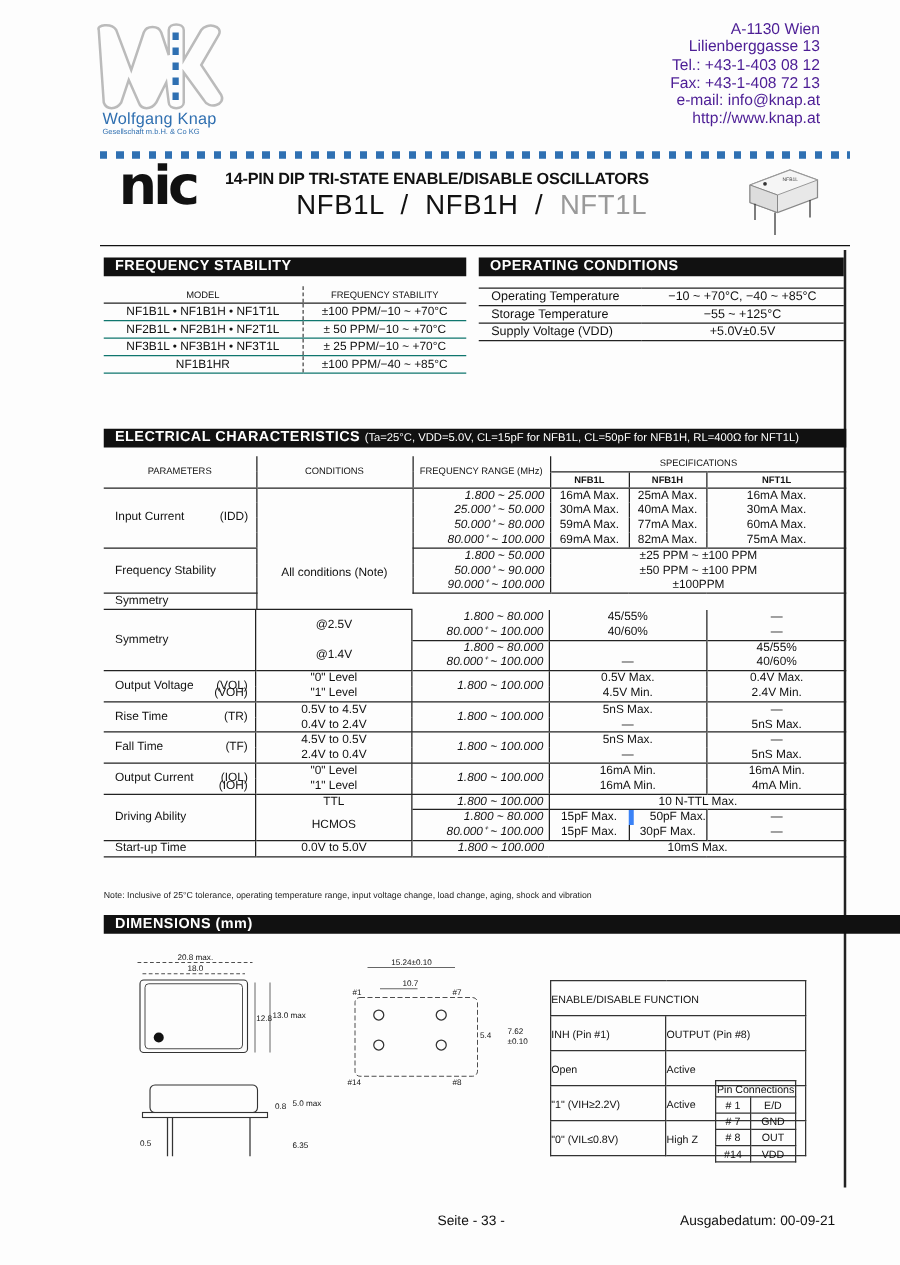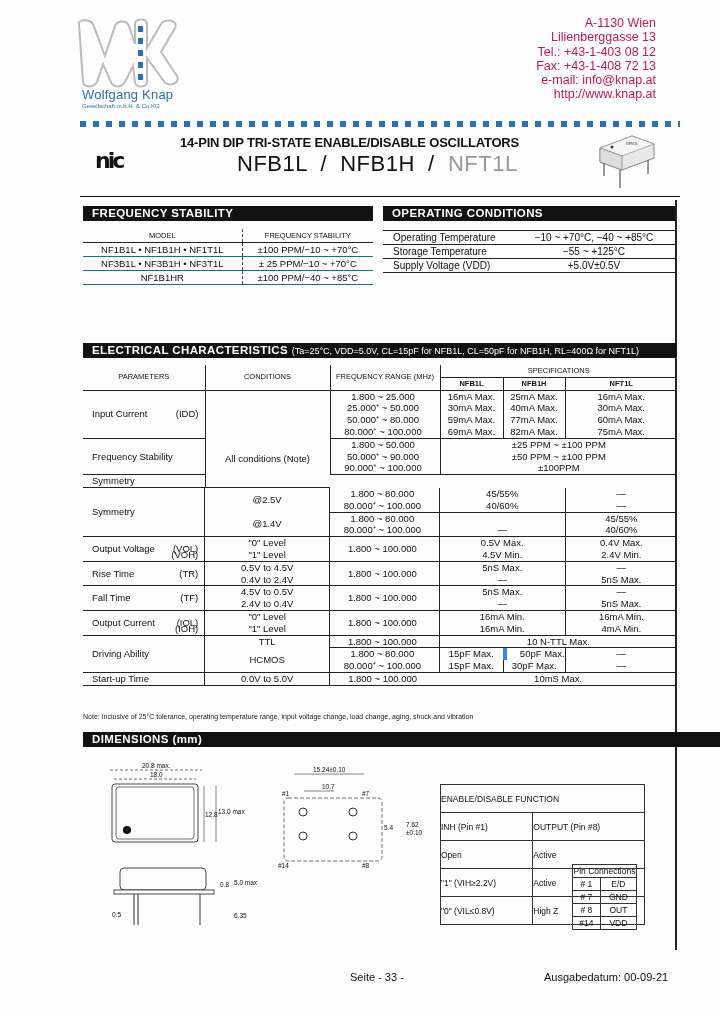--- a/index.html
+++ b/index.html
@@ -3,25 +3,25 @@
 <meta charset="utf-8">
 <style>
   * { box-sizing: border-box; margin: 0; padding: 0; }
   body { width: 720px; height: 1012px; background: #fdfdfd; font-family: "Liberation Sans", sans-serif; color: #111; position: relative; overflow: hidden; }
   .abs { position: absolute; }
 
   
   .logo-box { left: 75px; top: 18px; width: 110px; height: 70px; }
   .logo-name { left: 82px; top: 87px; font-size: 13px; color: #2f6fb0; letter-spacing: 0.2px; }
   .logo-sub { left: 82px; top: 103px; font-size: 6px; color: #2f6fb0; }
-  .address { right: 64px; top: 16px; text-align: right; font-size: 12.5px; line-height: 14.3px; color: #be185d; margin-left: 40px; }
+  .address { right: 64px; top: 16px; text-align: right; font-size: 12.5px; line-height: 14.3px; color: #4c1d95; margin-left: 40px; }
   .dotrow { left: 80px; top: 121px; width: 600px; height: 6px;
     background-image: repeating-linear-gradient(90deg, #2f70b2 0 6px, transparent 6px 13px); }
 
-  .nic-logo { left: 95px; top: 148px; font-weight: bold; font-size: 22px; letter-spacing: -3px; font-family: "DejaVu Sans", sans-serif; }
+  .nic-logo { left: 95px; top: 124px; font-weight: bold; font-size: 43px; letter-spacing: -3px; font-family: "DejaVu Sans", sans-serif; }
   .product-subtitle { left: 180px; top: 135px; font-size: 13px; font-weight: bold; letter-spacing: -0.2px; }
   .product-title { left: 237px; top: 151px; font-size: 22px; letter-spacing: 0.5px; }
   .product-title .grey { color: #999; }
   .product-image { left: 592px; top: 130px; width: 70px; height: 60px; }
   .header-rule { left: 80px; top: 196px; width: 600px; height: 1px; background: #111; }
 
   
   .frame { left: 80px; top: 200px; width: 597px; height: 750px; border-right: 2px solid #222; }
 
   .section-bar { background: #111; color: #fff; font-weight: bold; font-size: 11.5px; letter-spacing: 0.4px; height: 15px; line-height: 15px; padding-left: 9px; white-space: nowrap; overflow: hidden; }
@@ -46,21 +46,21 @@
 
   
   .ec-wrap { left: 83px; top: 320px; width: 594px; margin-top: 23px; }
   .ec-table { width: 594px; margin-top: 7px; font-size: 9.5px; }
   .ec-table td { height: 11.8px; padding: 0; line-height: 11.8px; }
   .ec-table .hdr td { font-size: 7.5px; text-align: center; }
   .bl { border-left: 1px solid #222; }
   .bb { border-bottom: 1px solid #222; }
   .bt { border-top: 1px solid #222; }
   .c { text-align: center; }
-  .r { text-align: center; padding-right: 4px !important; }
+  .r { text-align: right; padding-right: 4px !important; font-style: italic; }
   .param { padding-left: 9px !important; position: relative; }
   .param .sym { position: absolute; right: 6px; }
   .note { left: 83px; top: 713px; font-size: 7px; color: #222; }
 
   
   .dim-wrap { left: 83px; top: 732px; width: 708px; }
 
   .ed-table { left: 440px; top: 784px; width: 205px; font-size: 8.5px; }
   .ed-table td { border: 1px solid #333; text-align: left; height: 28px; }
   .ed-table .title td { font-size: 8.5px; }
@@ -119,20 +119,24 @@
   <div class="section-bar">FREQUENCY STABILITY</div>
   <table class="fs-table">
     <tbody>
         <tr>
       <th>MODEL</th>
       <th>FREQUENCY STABILITY</th>
     </tr>
     <tr>
       <td>NF1B1L • NF1B1H • NF1T1L</td>
       <td>±100 PPM/−10 ~ +70°C</td>
+    </tr>
+    <tr>
+      <td>NF2B1L • NF2B1H • NF2T1L</td>
+      <td>± 50 PPM/−10 ~ +70°C</td>
     </tr>
     <tr>
       <td>NF3B1L • NF3B1H • NF3T1L</td>
       <td>± 25 PPM/−10 ~ +70°C</td>
     </tr>
     <tr>
       <td>NF1B1HR</td>
       <td>±100 PPM/−40 ~ +85°C</td>
     </tr>
   </tbody>

